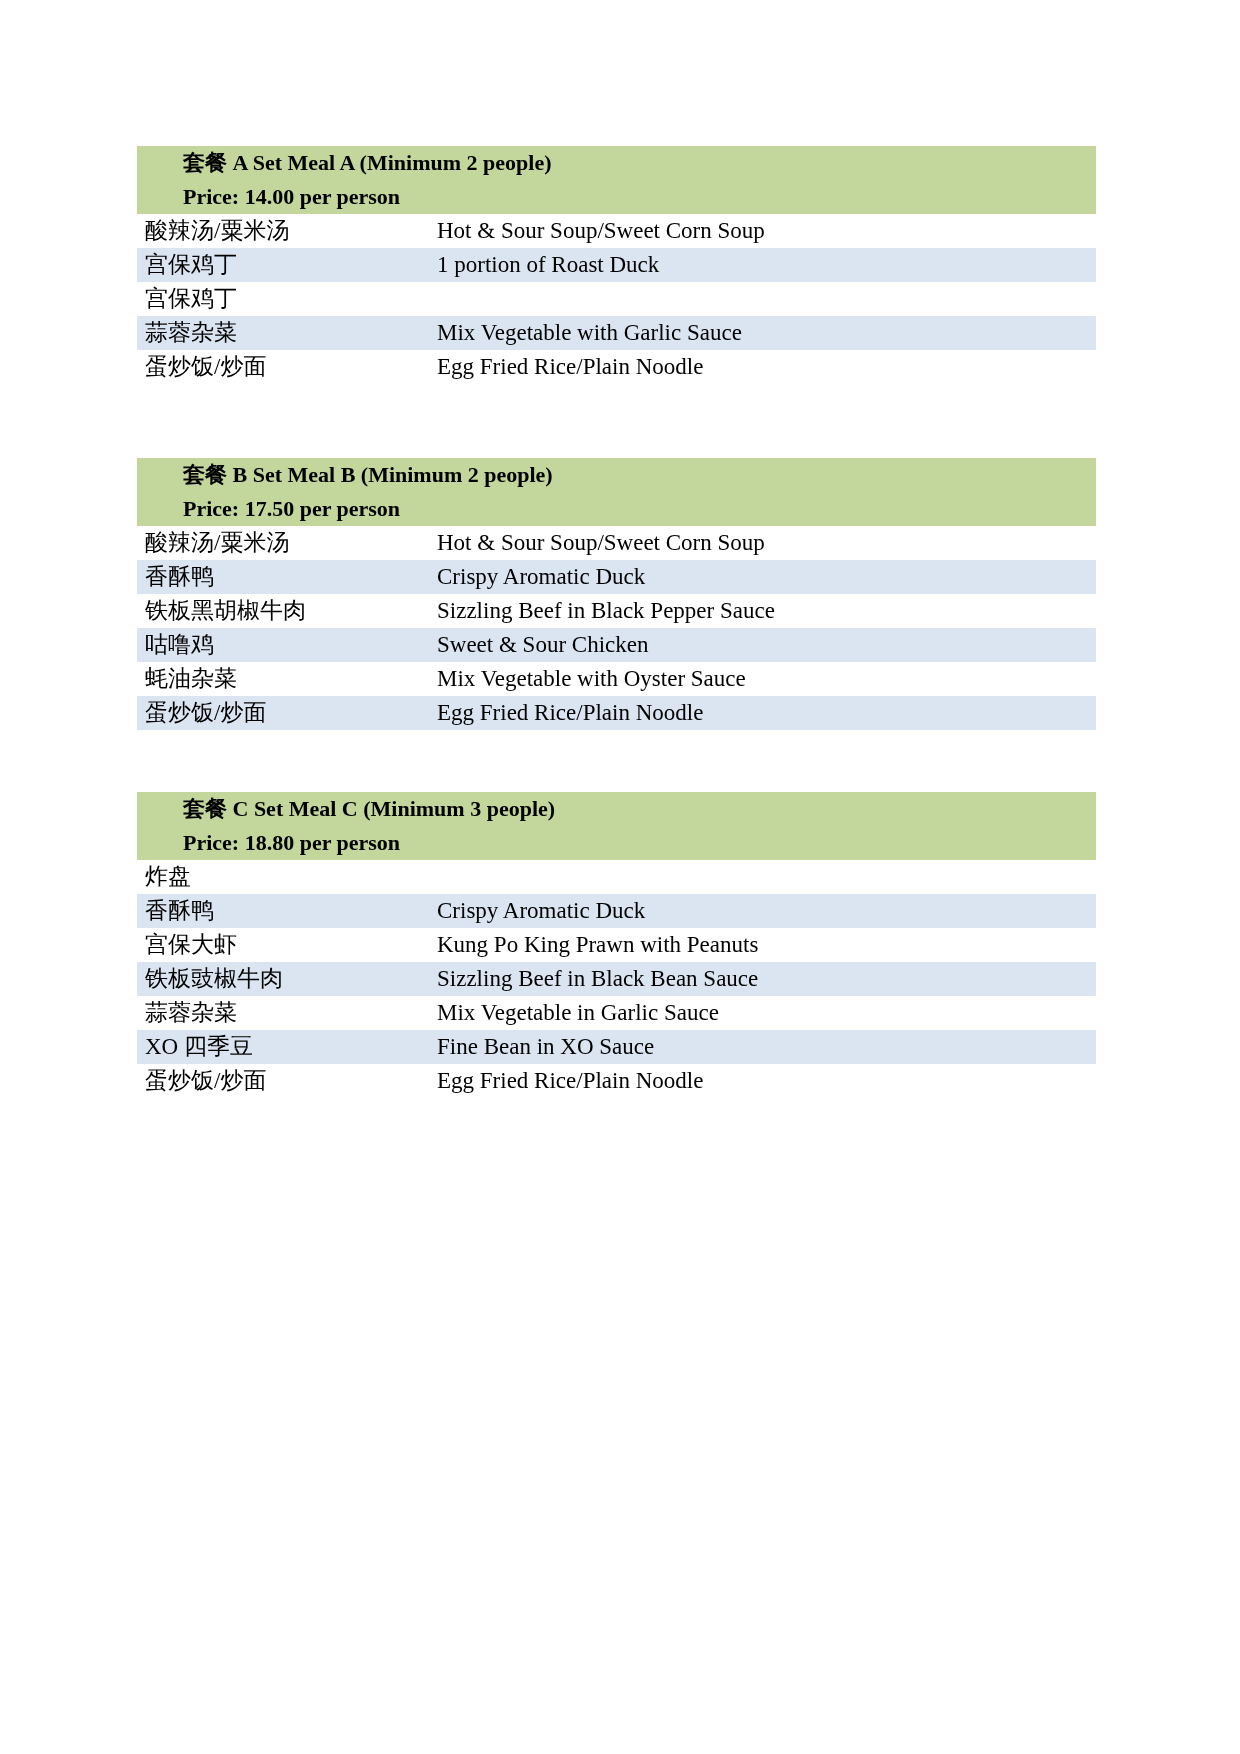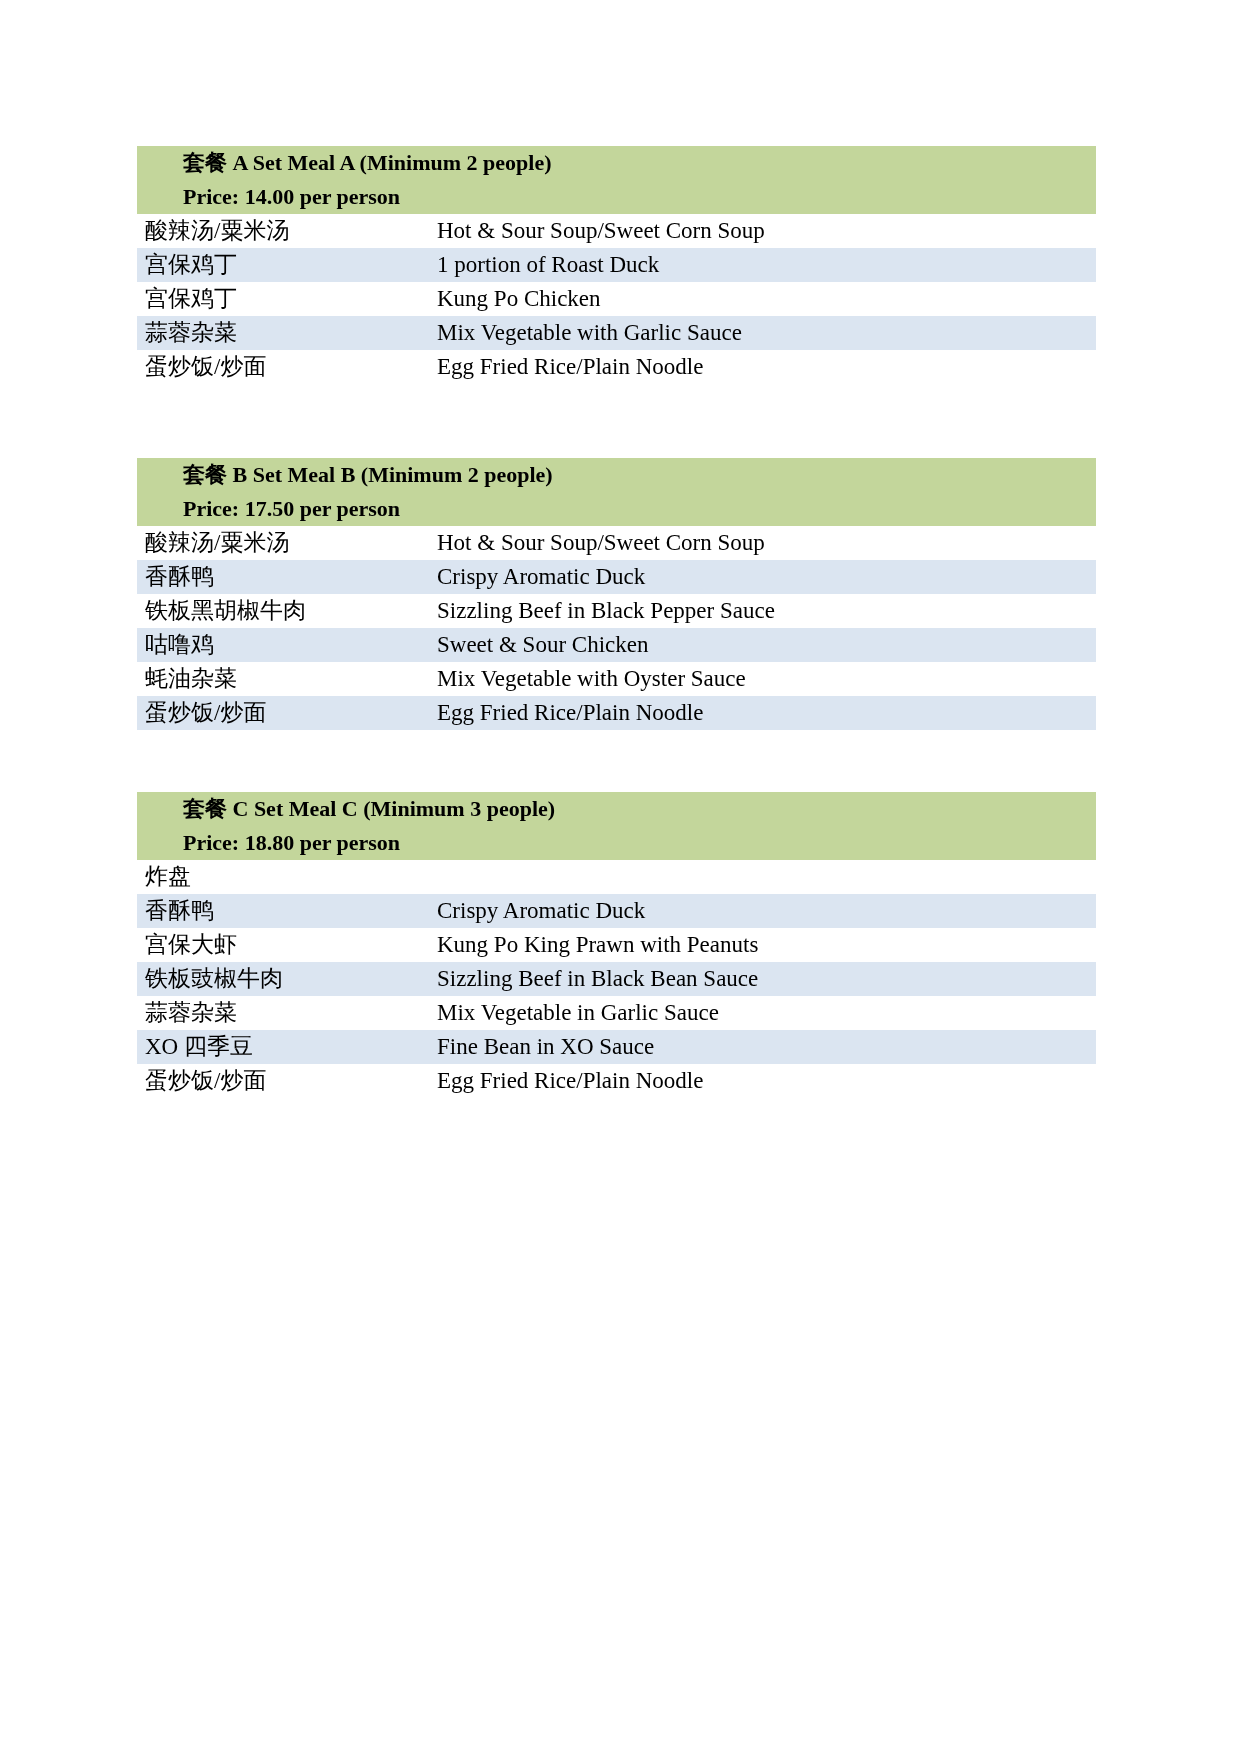--- a/index.html
+++ b/index.html
@@ -75,21 +75,20 @@
       <div class="trow">
         <div class="cell-cn">酸辣汤/粟米汤</div>
         <div class="cell-en">Hot &amp; Sour Soup/Sweet Corn Soup</div>
       </div>
       <div class="trow">
         <div class="cell-cn">宫保鸡丁</div>
         <div class="cell-en">1 portion of Roast Duck</div>
       </div>
       <div class="trow">
         <div class="cell-cn">宫保鸡丁</div>
-        <div class="cell-en">Kung Po Chicken</div>
       </div>
       <div class="trow">
         <div class="cell-cn">蒜蓉杂菜</div>
         <div class="cell-en">Mix Vegetable with Garlic Sauce</div>
       </div>
       <div class="trow">
         <div class="cell-cn">蛋炒饭/炒面</div>
         <div class="cell-en">Egg Fried Rice/Plain Noodle</div>
       </div>
     </div>

